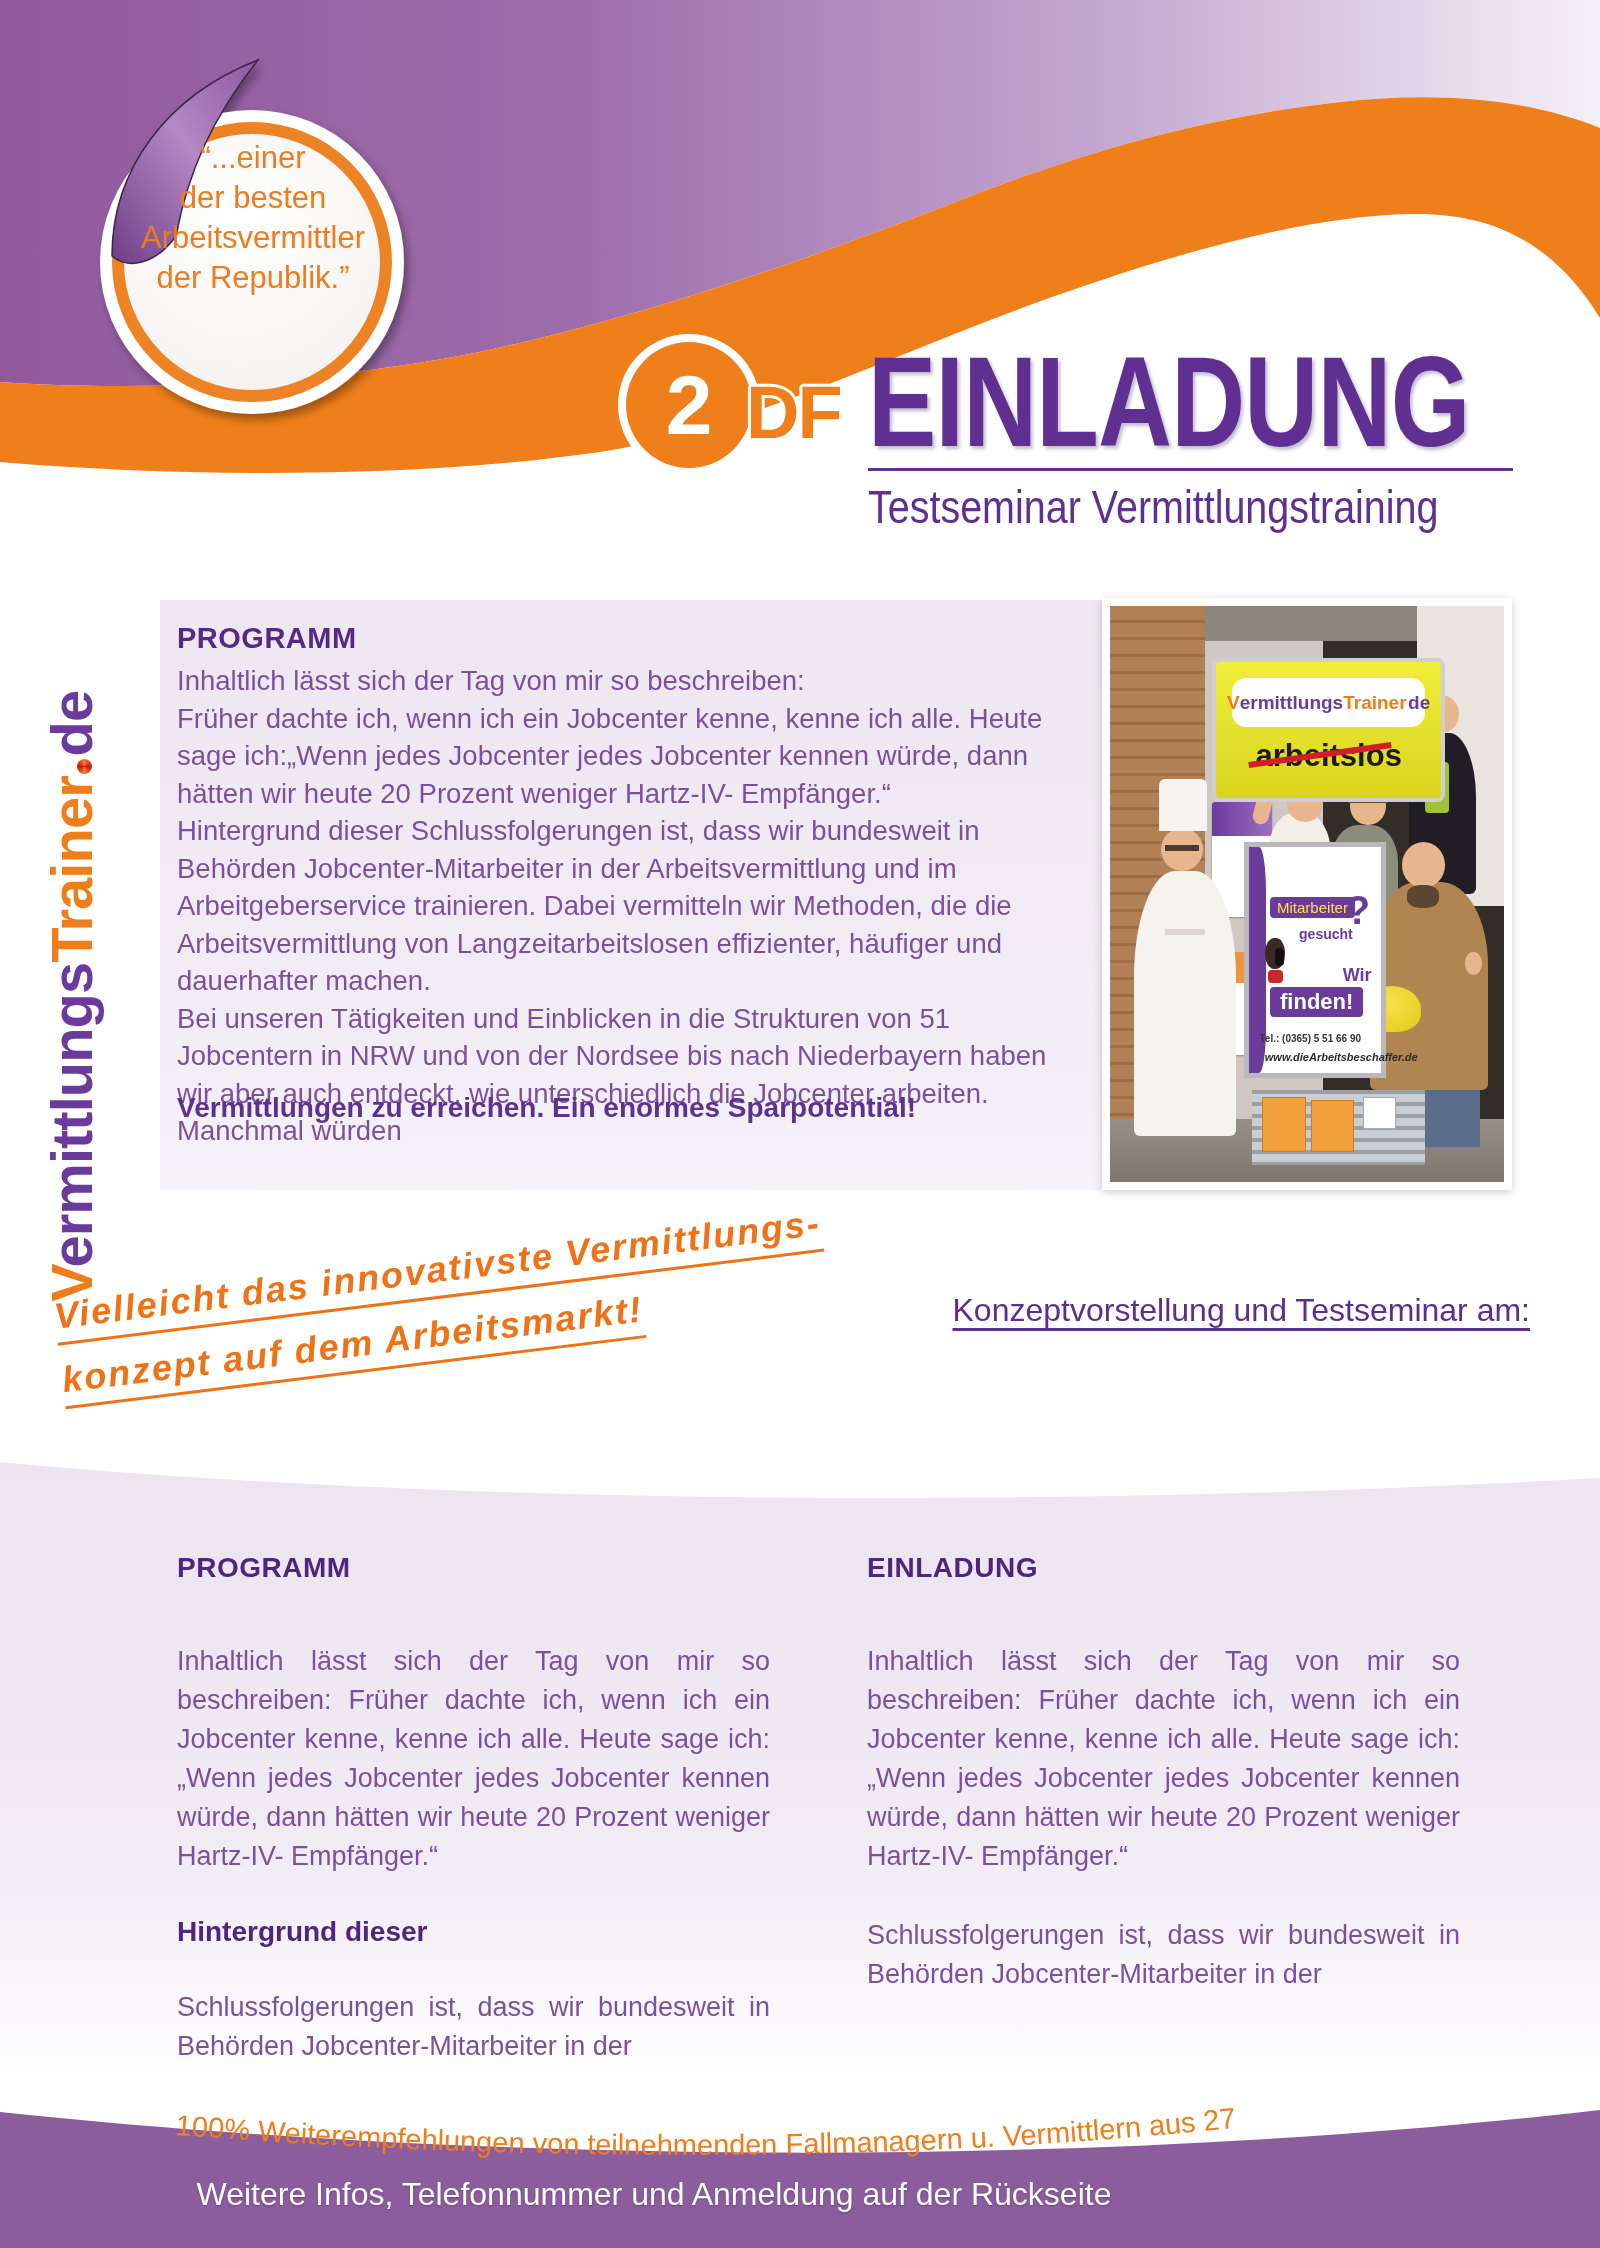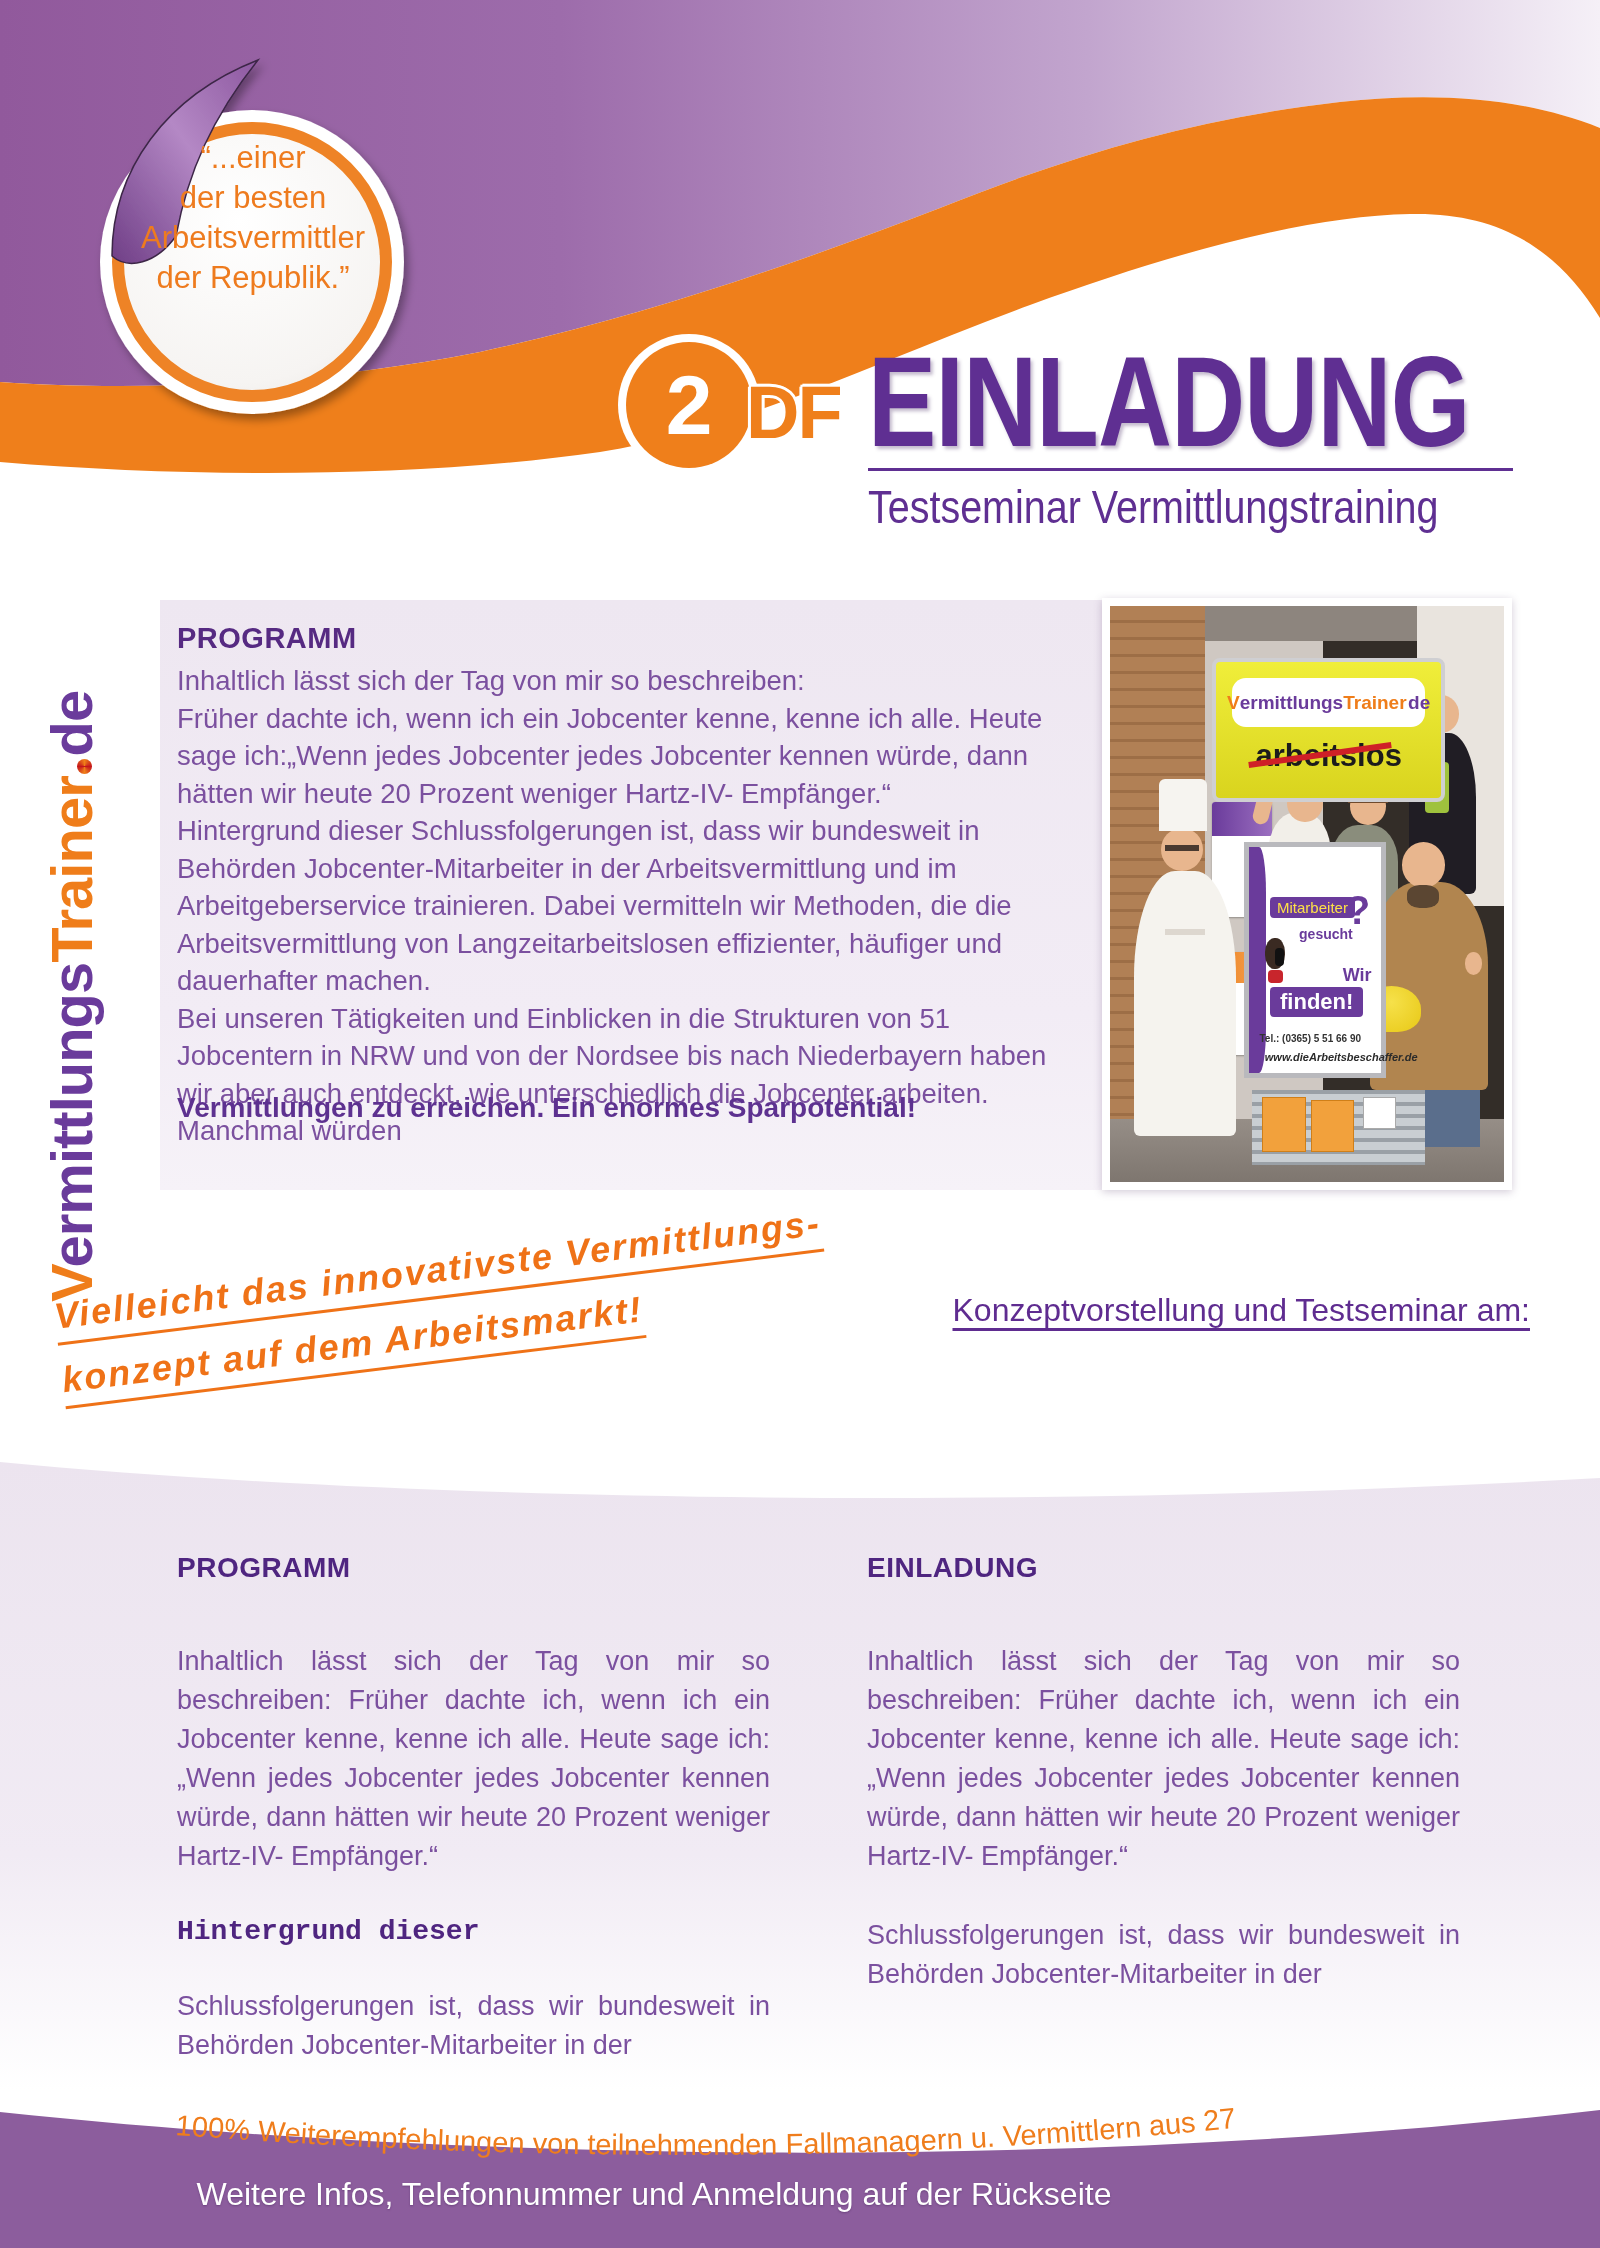--- a/index.html
+++ b/index.html
@@ -97,21 +97,21 @@
   .seminar-label{font-size:32px;color:#5f2c90;text-decoration:underline;text-underline-offset:7px;}
   .seminar-date{margin-top:26px;font-size:47px;font-weight:bold;color:#6a3f9e;letter-spacing:-0.5px;}
 
   
   #lower-svg{position:absolute;left:0;top:1450px;}
   .col{position:absolute;width:593px;color:#7b509f;}
   .col-left{left:177px;top:1552px;}
   .col-right{left:867px;top:1552px;}
   .col-heading{font-size:28px;font-weight:bold;color:#4f2580;letter-spacing:.5px;}
   .col-para{margin-top:58px;font-size:27px;line-height:39px;text-align:justify;}
-  .col-sub{margin-top:40px;font-size:28px;font-weight:bold;color:#4f2580;font-family:Liberation Mono, monospace;}
+  .col-sub{margin-top:40px;font-size:28px;font-weight:bold;color:#4f2580;}
   .col-para2{margin-top:40px;font-size:27px;line-height:39px;text-align:justify;}
   .footer-text{position:absolute;left:0;top:2176px;width:1308px;text-align:center;color:#ffffff;font-size:32px;
     text-shadow:0 1px 2px rgba(60,30,80,.4);}
 </style>
 </head>
 <body>
 
 <svg id="header-svg" width="1600" height="480" viewBox="0 0 1600 480">
   <defs>
     <linearGradient id="gradPurple" x1="0" y1="0" x2="1" y2="0">

